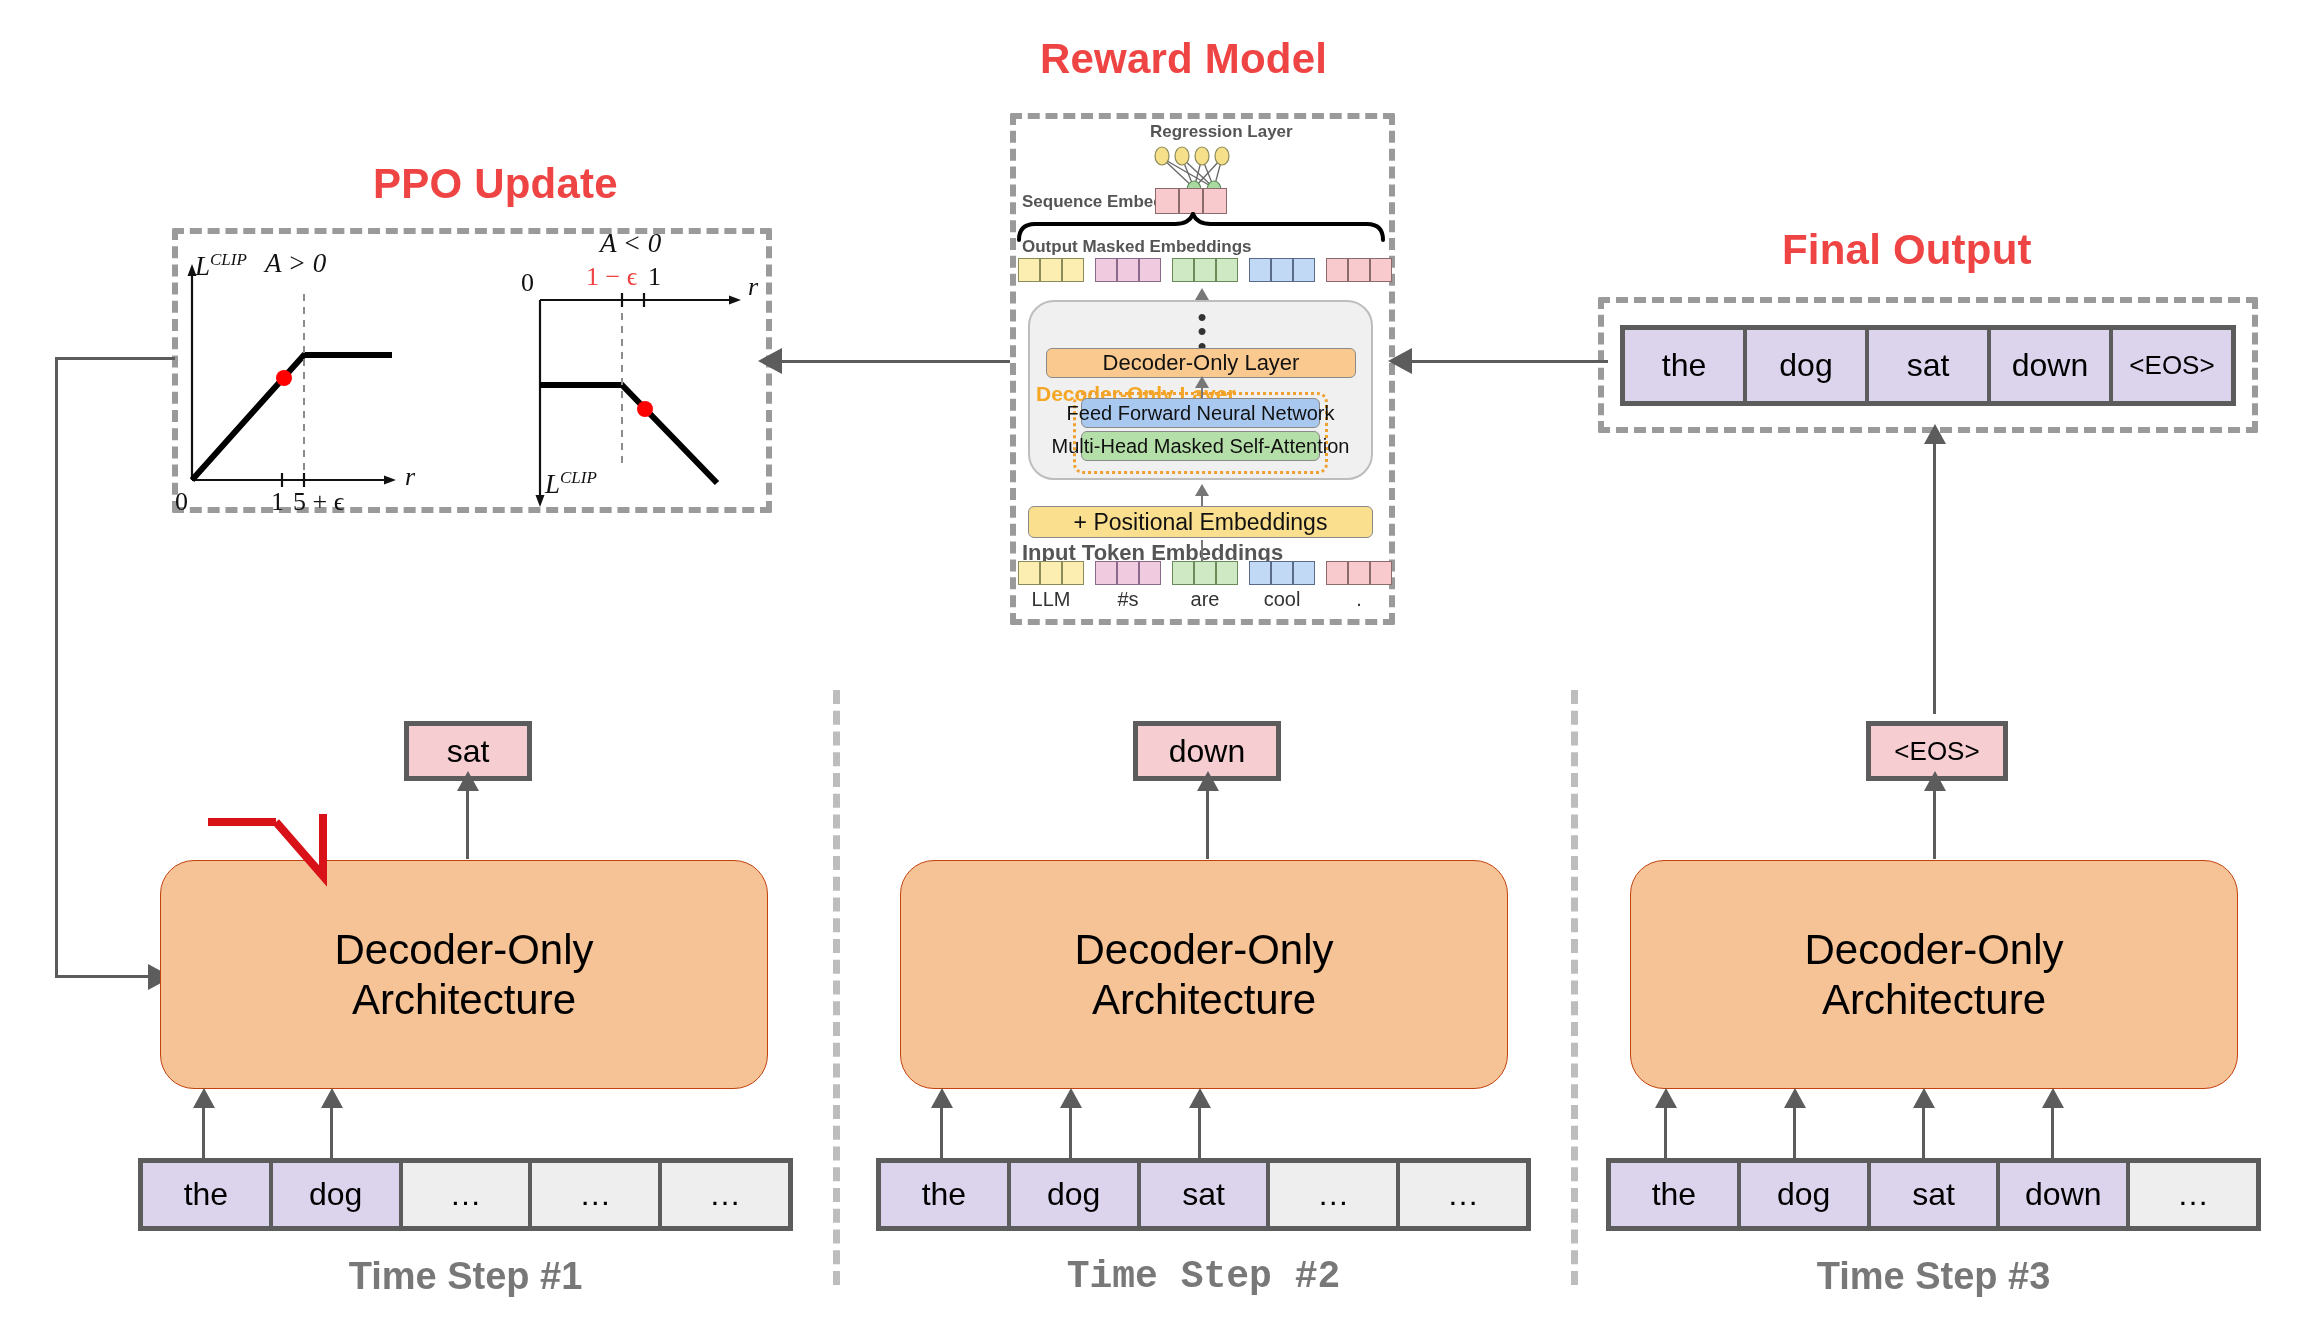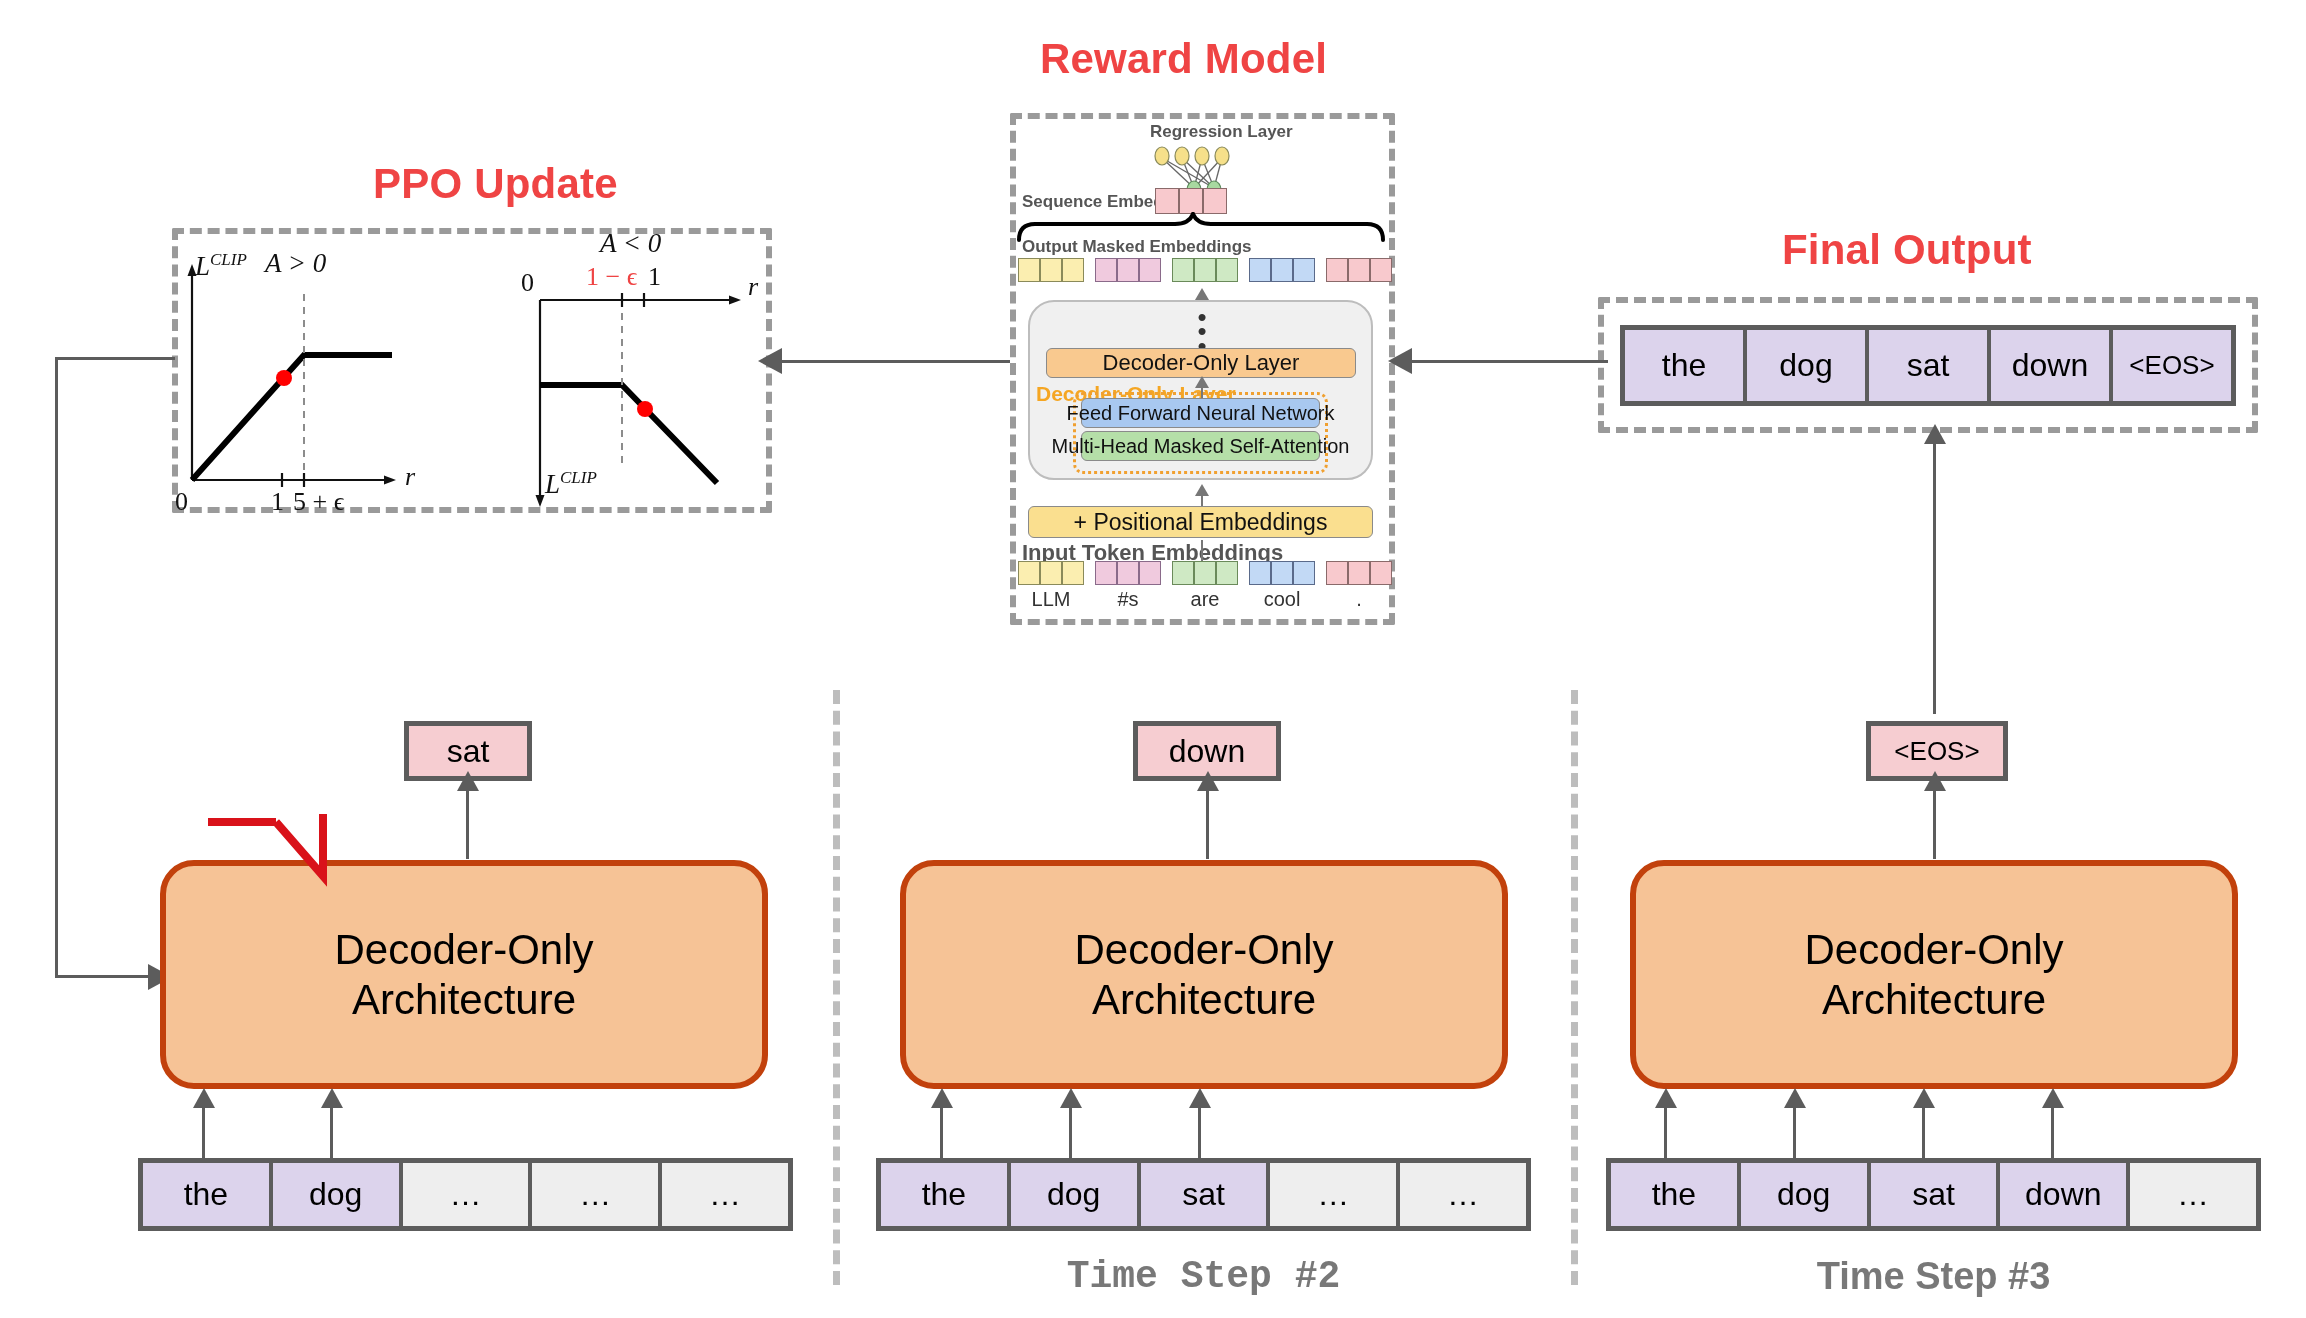--- a/index.html
+++ b/index.html
@@ -16,21 +16,21 @@
   .st-reward{font-size:42px;left:1040px;top:35px;}
   .st-final{font-size:42px;left:1782px;top:226px;}
   .step-label{position:absolute;color:#787878;font-weight:bold;font-size:38px;
               white-space:nowrap;text-align:center;}
 
   
   .dashbox{position:absolute;border:6px dashed #9a9a9a;box-sizing:border-box;border-radius:2px;}
 
   
   .decoder-arch{
-    position:absolute;background:#f6c396;border:6px solid #c2410c;
+    position:absolute;background:#f6c396;border:1px solid #c2410c;
     border-radius:34px;box-sizing:border-box;
     display:flex;align-items:center;justify-content:center;
     font-size:42px;color:#000;line-height:1.18;text-align:center;}
   .outtok{
     position:absolute;background:#f6cdd1;border:5px solid #5c5c5c;
     box-sizing:border-box;display:flex;align-items:center;justify-content:center;
     font-size:32px;color:#000;}
   .outtok.small{font-size:26px;}
 
   
@@ -303,20 +303,21 @@
   <div class="vline" style="left:330px;top:1098px;height:60px;"></div>
   <div class="arrow-up" style="left:321px;top:1088px;"></div>
 
   <div class="tokstrip" style="left:138px;top:1158px;width:655px;height:73px;">
     <div class="cell filled">the</div>
     <div class="cell filled">dog</div>
     <div class="cell">…</div>
     <div class="cell">…</div>
     <div class="cell">…</div>
   </div>
+  <div class="step-label" style="left:138px;top:1255px;width:655px;">Time Step #1</div>
 
   <svg class="abs" style="left:86px;top:808px;z-index:31;" width="300" height="80" viewBox="0 0 300 80">
     <path d="M2,6 L2,16 L283,16 L283,6" fill="#fff" stroke="none"></path>
     <path d="M200,6 L237,6 L237,66 L191,16" fill="#fff" stroke="none"></path>
     <path d="M237,6 L237,68 L190,14" fill="none" stroke="#d9121a" stroke-width="8" stroke-linejoin="miter"></path>
     <path d="M190,14 L122,14" fill="none" stroke="#d9121a" stroke-width="8"></path>
   </svg>
 
   <div class="outtok" style="left:1133px;top:721px;width:148px;height:60px;">down</div>
   <div class="vline" style="left:1206px;top:781px;height:78px;"></div>

